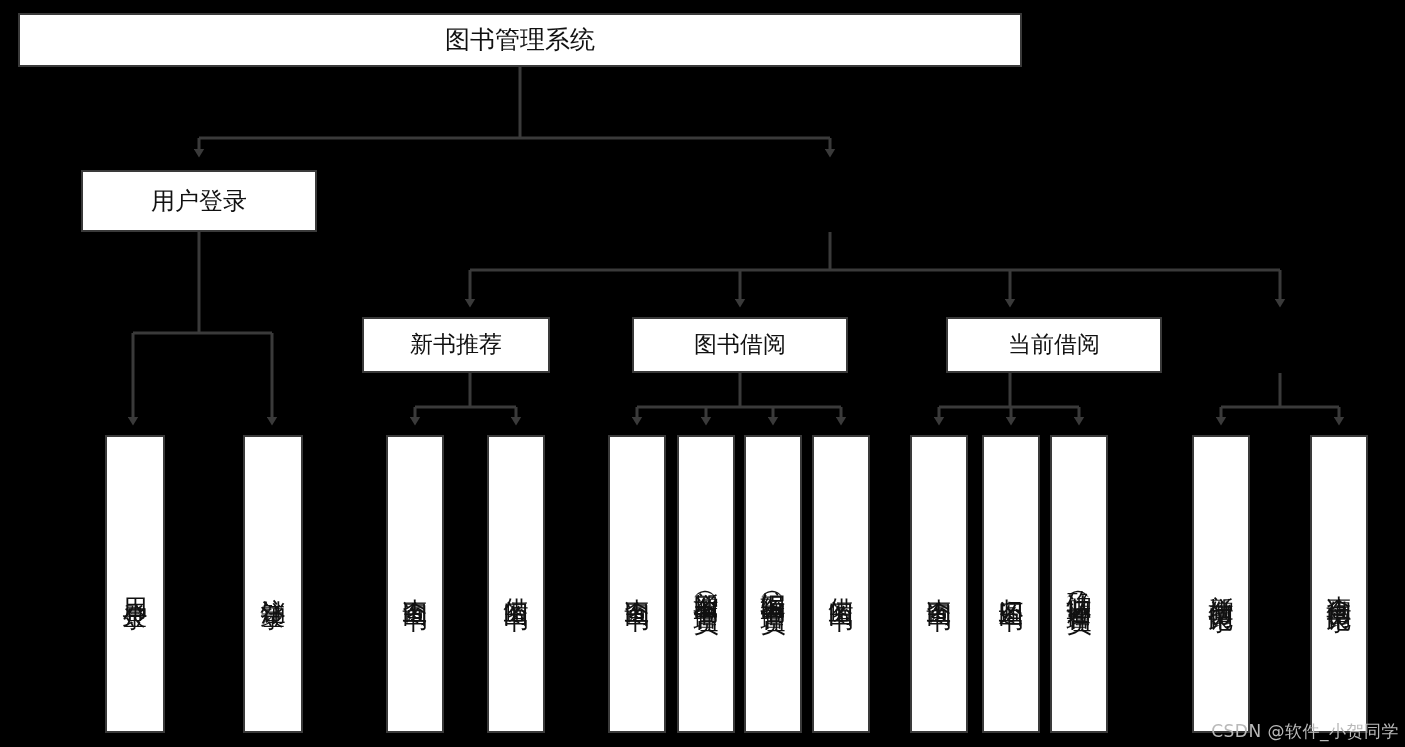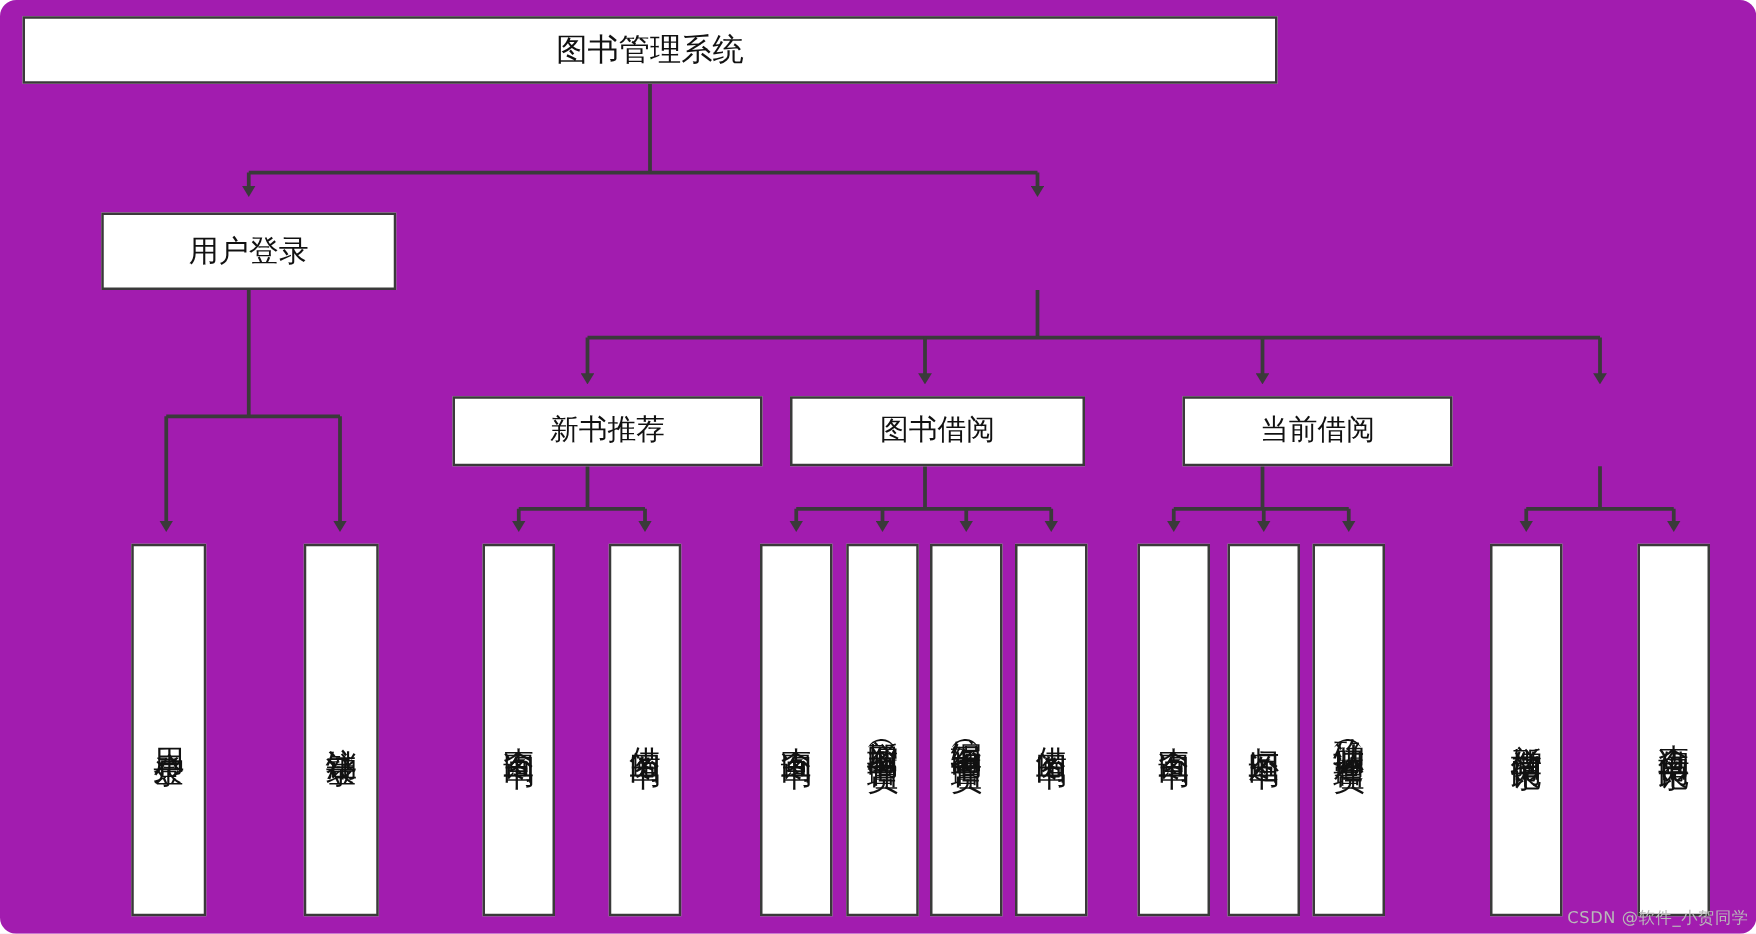--- a/index.html
+++ b/index.html
@@ -7,23 +7,22 @@
     padding: 0;
     background: #ffffff;
   }
   body {
     font-family: "DejaVu Sans", "Liberation Sans", sans-serif;
   }
   #diagram-root {
     position: relative;
     width: 1405px;
     height: 747px;
-    background: #a21caf;
+    background: #000000;
     overflow: hidden;
-    border-radius: 13px;
   }
   #edge-layer {
     position: absolute;
     left: 0;
     top: 0;
     width: 1405px;
     height: 747px;
     pointer-events: none;
   }
   .node {
@@ -60,21 +59,21 @@
     text-orientation: upright;
     font-size: 25px;
     letter-spacing: 3px;
     line-height: 1;
     white-space: nowrap;
   }
   #watermark {
     position: absolute;
     right: 6px;
     bottom: 4px;
-    font-size: 13px;
+    font-size: 17px;
     color: #b9b9b9;
     letter-spacing: 0.5px;
     white-space: nowrap;
   }
 </style>
 </head>
 <body>
 
 <div id="diagram-root">
 
@@ -129,24 +128,24 @@
   </svg>
 
   <div class="node node-root" style="left:18px; top:13px; width:1004px; height:54px;">
     <span class="label">图书管理系统</span>
   </div>
 
   <div class="node node-l2" style="left:81px; top:170px; width:236px; height:62px;">
     <span class="label">用户登录</span>
   </div>
 
-  <div class="node node-l3" style="left:362px; top:317px; width:248px; height:56px;">
+  <div class="node node-l3" style="left:362px; top:317px; width:188px; height:56px;">
     <span class="label">新书推荐</span>
   </div>
-  <div class="node node-l3" style="left:632px; top:317px; width:236px; height:56px;">
+  <div class="node node-l3" style="left:632px; top:317px; width:216px; height:56px;">
     <span class="label">图书借阅</span>
   </div>
   <div class="node node-l3" style="left:902px; top:317px; width:216px; height:56px;margin-left:44px;">
     <span class="label">当前借阅</span>
   </div>
 
   <div class="node node-leaf" style="left:105px; top:435px; width:60px; height:298px;">
     <span class="label">用户登录</span>
   </div>
   <div class="node node-leaf" style="left:243px; top:435px; width:60px; height:298px;">

